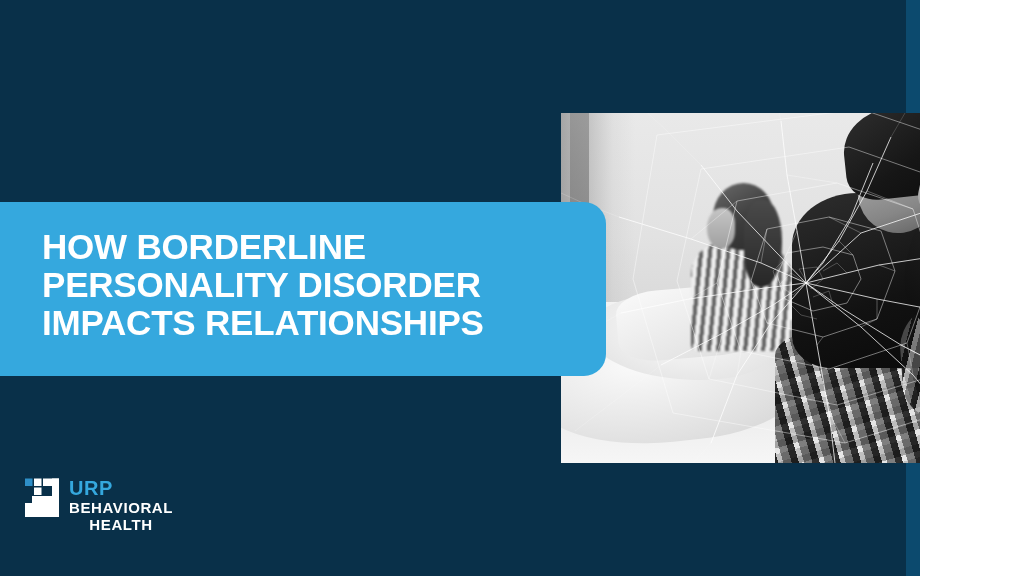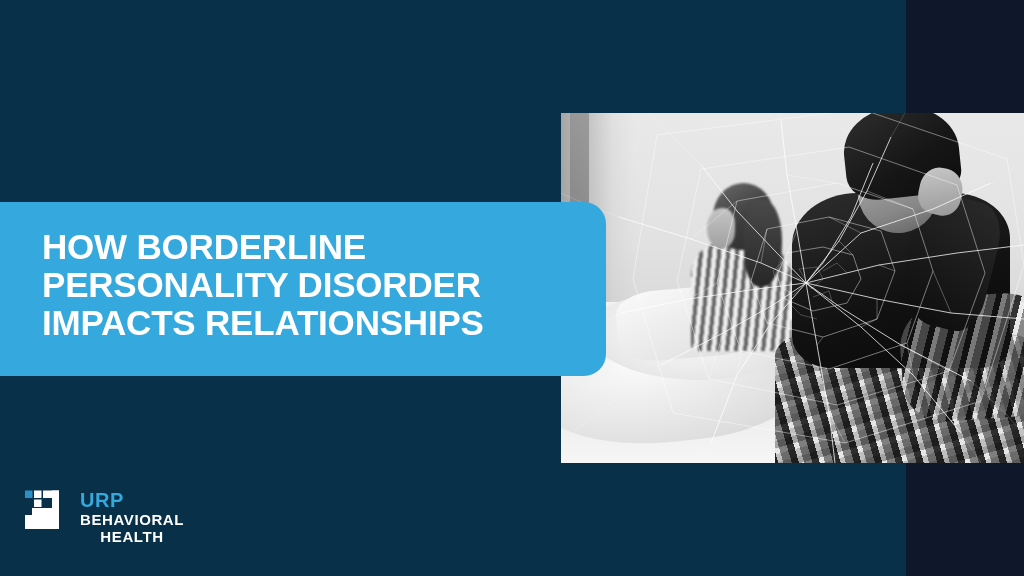--- a/index.html
+++ b/index.html
@@ -6,24 +6,24 @@
     margin: 0;
     padding: 0;
     background: #ffffff;
   }
   body {
     font-family: "Liberation Sans", sans-serif;
   }
 
   #canvas {
     position: relative;
-    width: 1024px;
+    width: 920px;
     height: 576px;
     overflow: hidden;
-    background: #0f172a;
+    background: #0c4a6e;
   }
 
   
   .navy-panel {
     position: absolute;
     left: 0;
     top: 0;
     width: 906px;
     height: 576px;
     background: #093049;
@@ -243,24 +243,24 @@
     line-height: 38px;
     letter-spacing: -0.2px;
     text-transform: uppercase;
     white-space: pre-line;
   }
 
   
   .logo {
     position: absolute;
     left: 22px;
-    top: 489px;
+    top: 477px;
     display: flex;
     align-items: flex-start;
-    gap: 20px;
+    gap: 9px;
   }
   .logo-mark {
     width: 38px;
     height: 42px;
     flex: none;
   }
   .logo-text {
     display: block;
     line-height: 1;
     padding-top: 1px;

